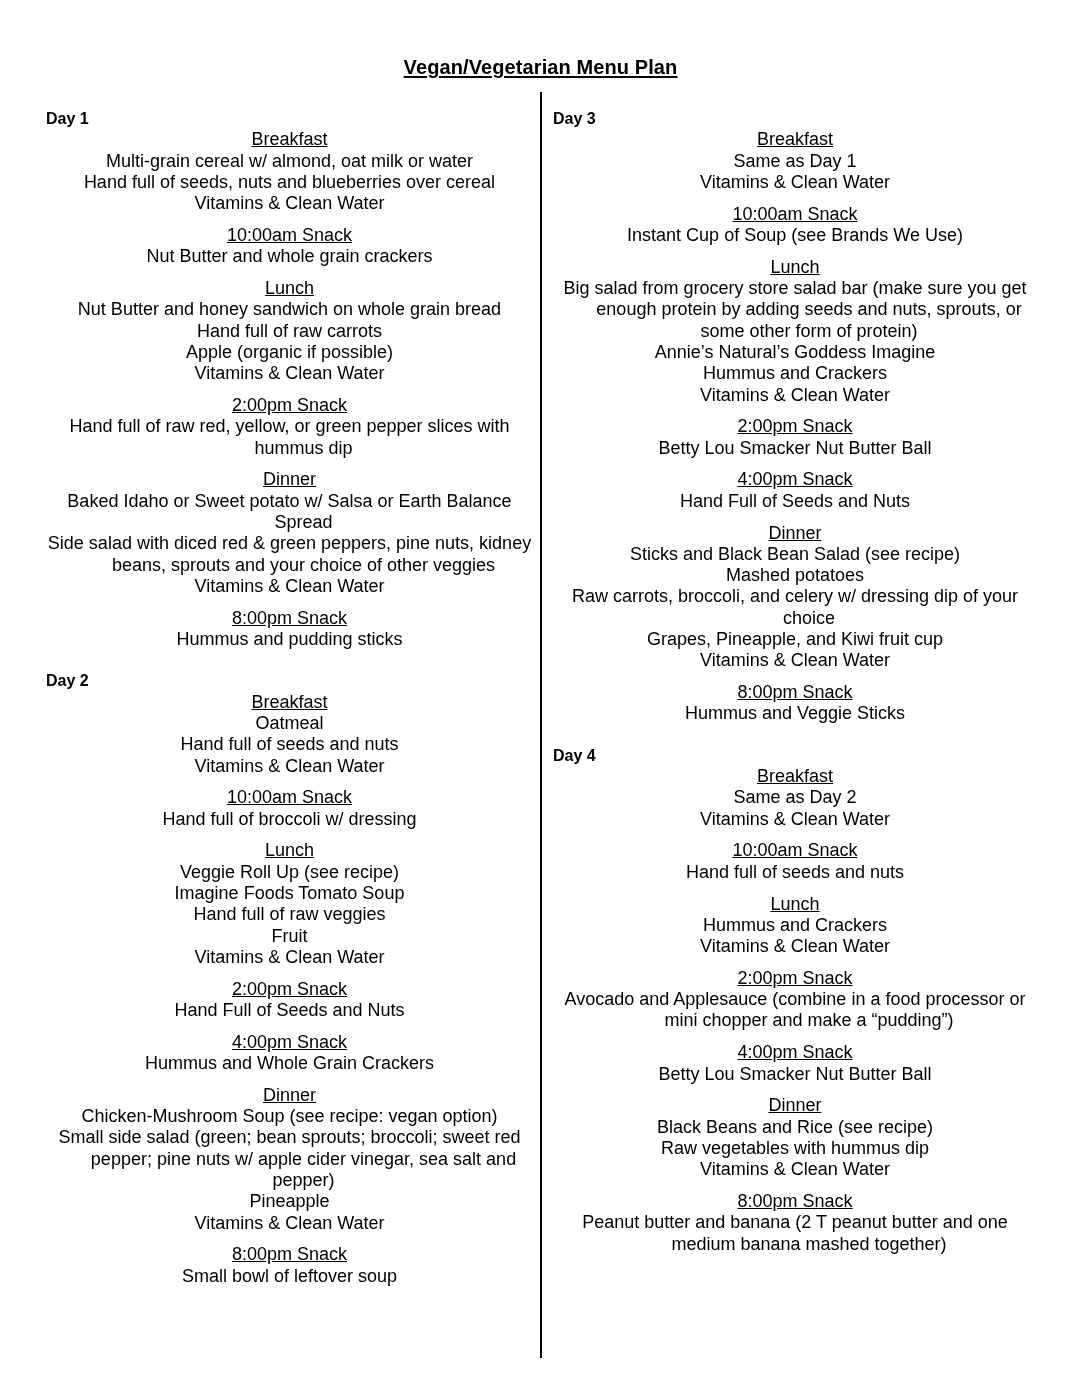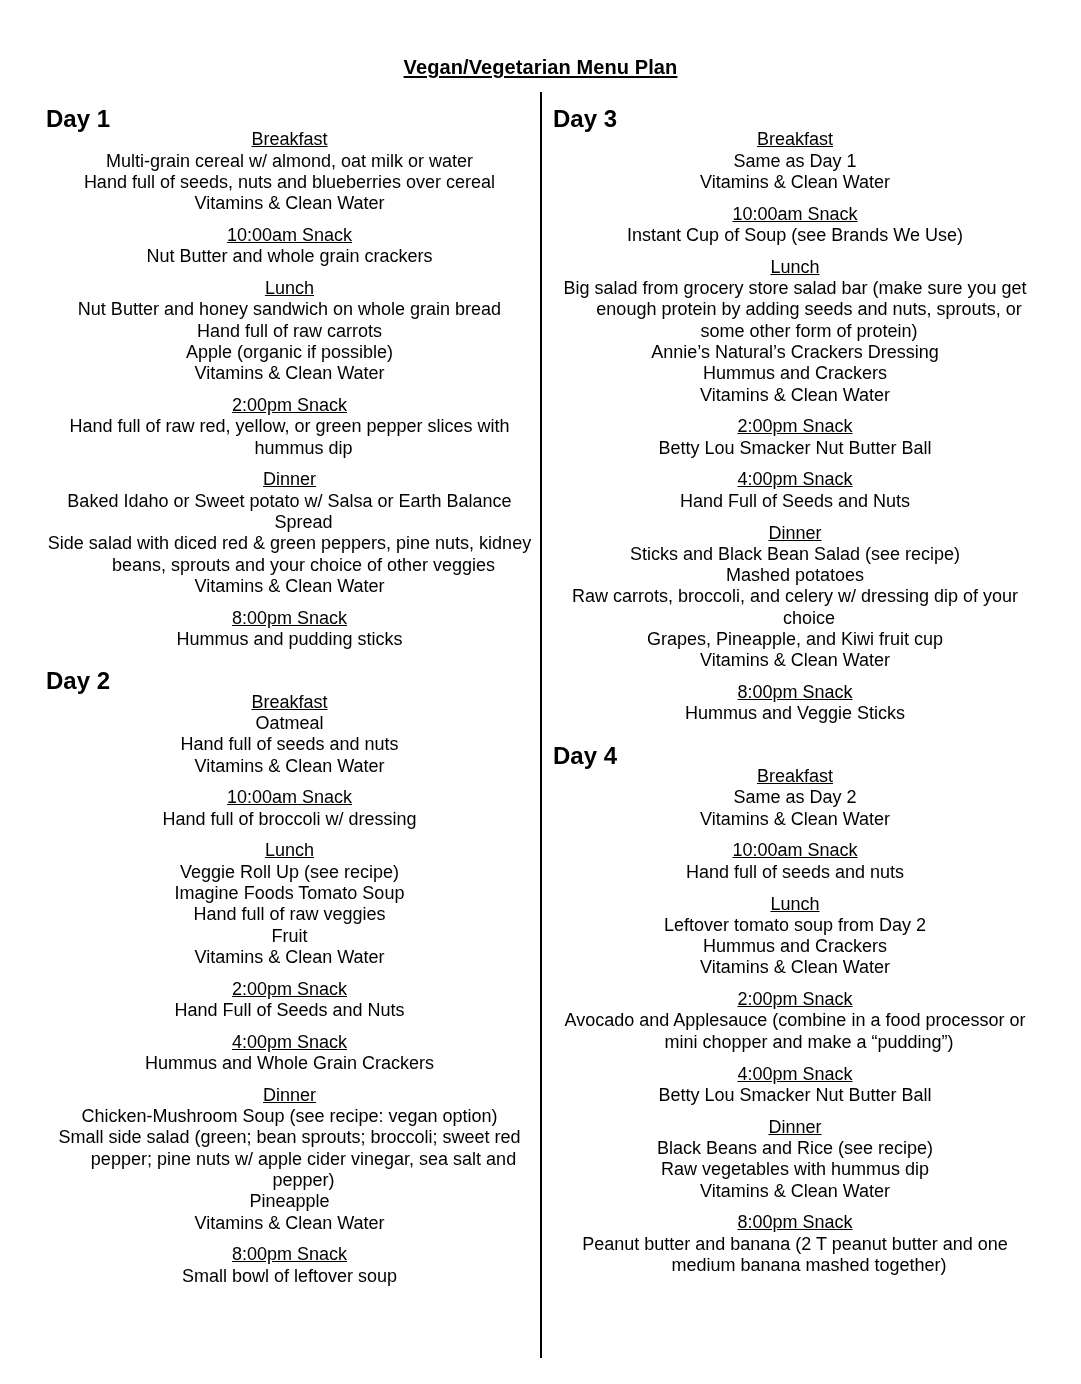--- a/index.html
+++ b/index.html
@@ -62,21 +62,21 @@
     left: 553px;
     width: 484px;
   }
   .day {
     margin: 0;
   }
   .day + .day {
     margin-top: 20px;
   }
   .day-title {
-    font-size: 24px;
+    font-size: 16px;
     font-weight: bold;
     line-height: 21.3px;
     margin: 0;
   }
   .meal {
     margin: 0;
   }
   .meal + .meal {
     margin-top: 10.5px;
   }
@@ -230,21 +230,21 @@
           <div class="meal">
             <div class="meal-heading"><span>10:00am Snack</span></div>
             <ul class="meal-items">
               <li class="meal-item">Instant Cup of Soup (see Brands We Use)</li>
             </ul>
           </div>
           <div class="meal">
             <div class="meal-heading"><span>Lunch</span></div>
             <ul class="meal-items">
               <li class="meal-item">Big salad from grocery store salad bar (make sure you get enough protein by adding seeds and nuts, sprouts, or some other form of protein)</li>
-              <li class="meal-item">Annie’s Natural’s Crackers Dressing</li>
+              <li class="meal-item">Annie’s Natural’s Goddess Imagine</li>
               <li class="meal-item">Hummus and Crackers</li>
               <li class="meal-item">Vitamins &amp; Clean Water</li>
             </ul>
           </div>
           <div class="meal">
             <div class="meal-heading"><span>2:00pm Snack</span></div>
             <ul class="meal-items">
               <li class="meal-item">Betty Lou Smacker Nut Butter Ball</li>
             </ul>
           </div>
@@ -282,21 +282,20 @@
           </div>
           <div class="meal">
             <div class="meal-heading"><span>10:00am Snack</span></div>
             <ul class="meal-items">
               <li class="meal-item">Hand full of seeds and nuts</li>
             </ul>
           </div>
           <div class="meal">
             <div class="meal-heading"><span>Lunch</span></div>
             <ul class="meal-items">
-              <li class="meal-item">Leftover tomato soup from Day 2</li>
               <li class="meal-item">Hummus and Crackers</li>
               <li class="meal-item">Vitamins &amp; Clean Water</li>
             </ul>
           </div>
           <div class="meal">
             <div class="meal-heading"><span>2:00pm Snack</span></div>
             <ul class="meal-items">
               <li class="meal-item">Avocado and Applesauce (combine in a food processor or mini chopper and make a “pudding”)</li>
             </ul>
           </div>

